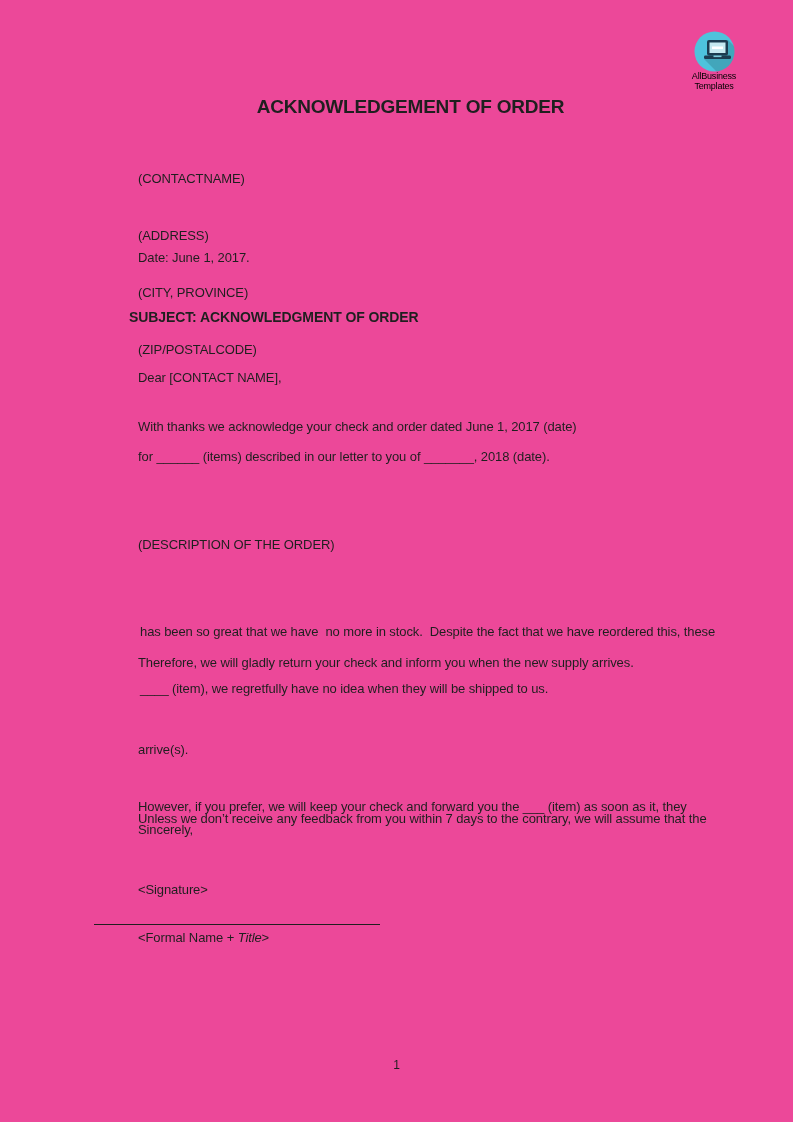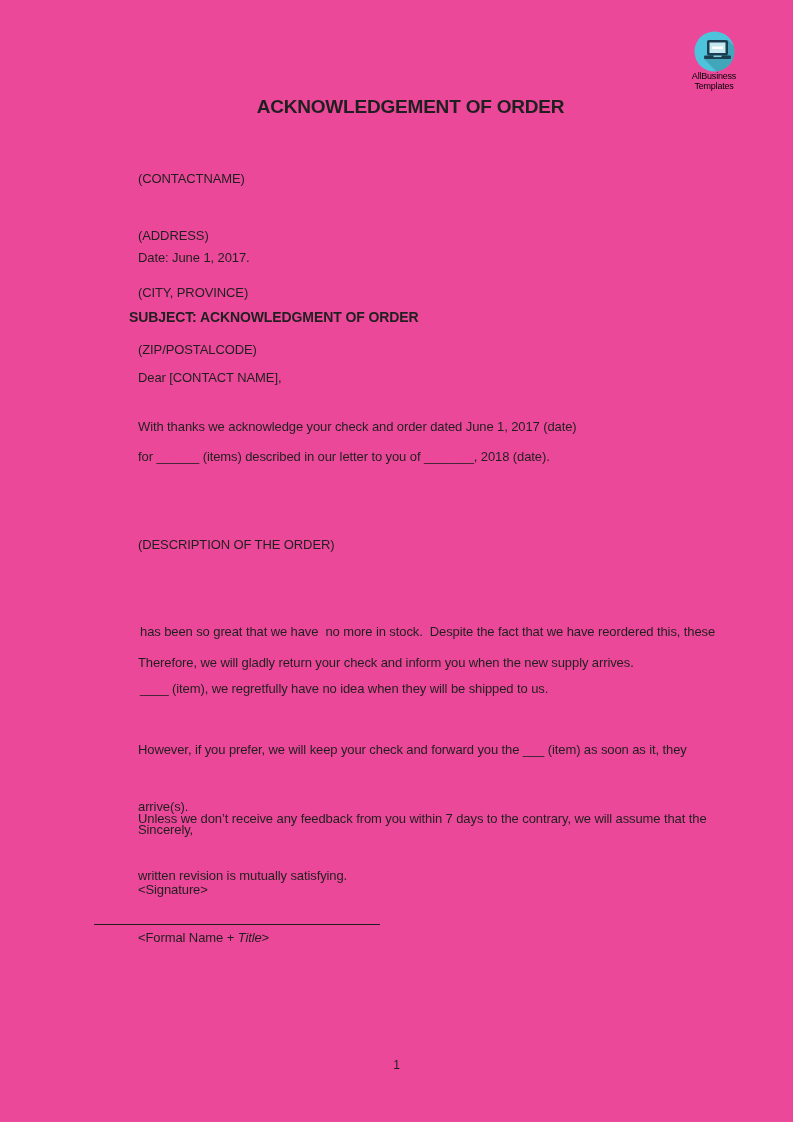--- a/index.html
+++ b/index.html
@@ -121,27 +121,26 @@
   <div class="abs p3 txt">(DESCRIPTION OF THE ORDER)</div>
 
   <div class="abs p4 txt">
     <div>has been so great that we have  no more in stock.  Despite the fact that we have reordered this, these</div>
     <div>____ (item), we regretfully have no idea when they will be shipped to us.</div>
   </div>
 
   <div class="abs p5 txt">Therefore, we will gladly return your check and inform you when the new supply arrives.</div>
 
   <div class="abs p6 txt">
+    <div>arrive(s).</div>
     <div>However, if you prefer, we will keep your check and forward you the ___ (item) as soon as it, they</div>
-    <div>arrive(s).</div>
   </div>
 
   <div class="abs p7 txt">
     <div>Unless we don’t receive any feedback from you within 7 days to the contrary, we will assume that the</div>
-    <div>written revision is mutually satisfying.</div>
   </div>
 
   <div class="abs closing txt">Sincerely,</div>
 
   <div class="abs sig-placeholder txt">&lt;Signature&gt;</div>
 
   <div class="abs sig-line"></div>
 
   <div class="abs formal-name txt"><span>&lt;Formal Name + </span><span class="italic">Title</span><span>&gt;</span></div>
 

